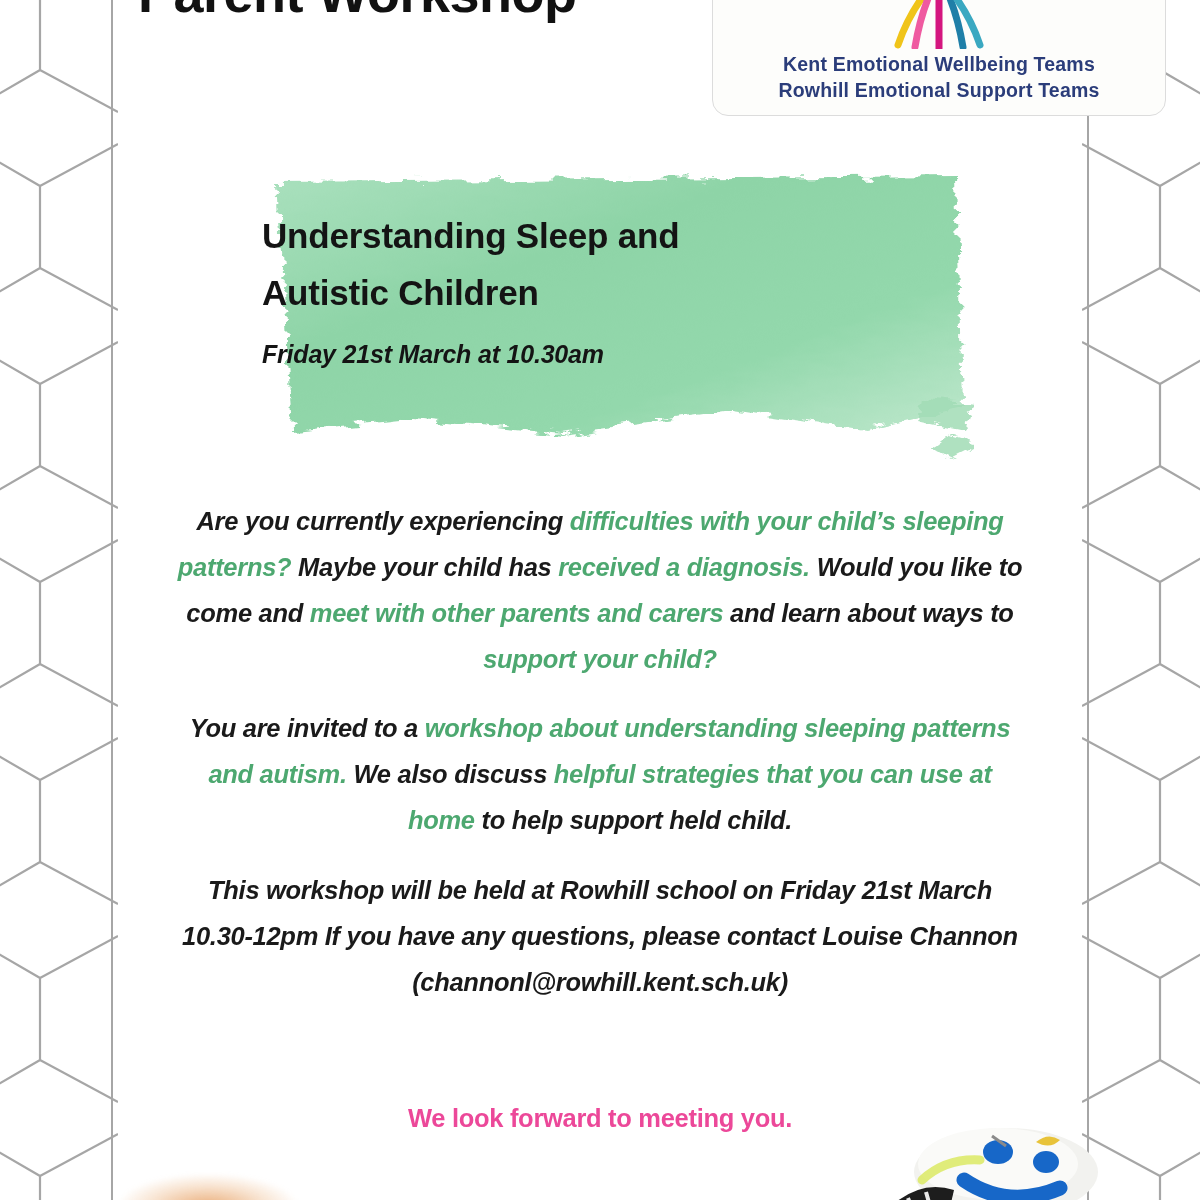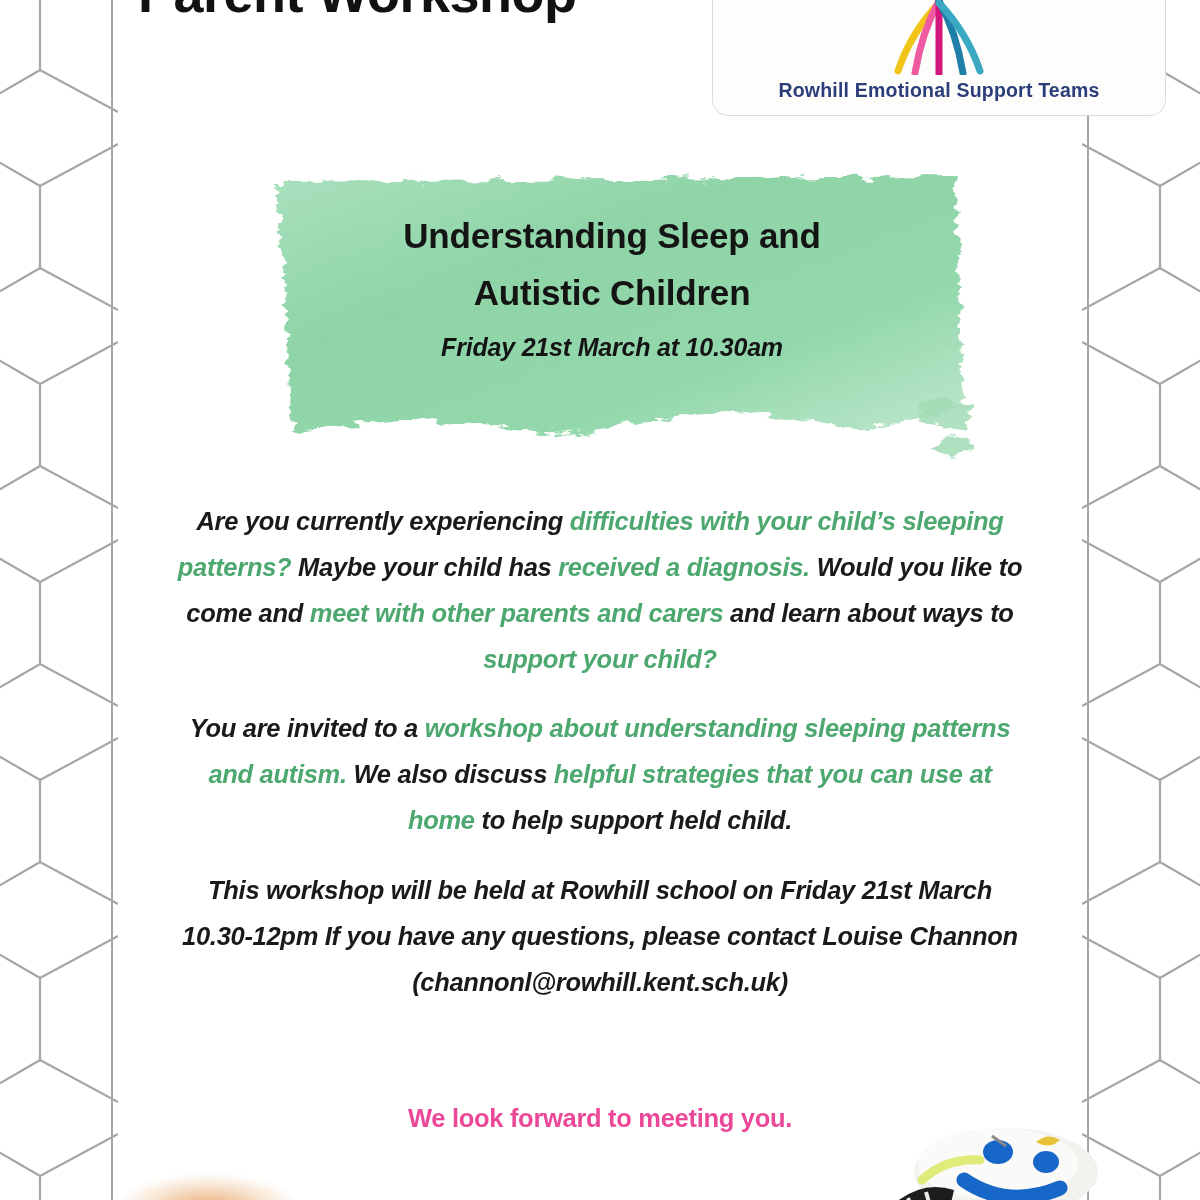--- a/index.html
+++ b/index.html
@@ -49,28 +49,28 @@
     letter-spacing:0.2px;line-height:1.34;white-space:nowrap;
   }
 
   
   .banner-wrap{
     position:absolute;left:262px;top:168px;width:712px;height:300px;z-index:2;
   }
   .banner-wrap svg{position:absolute;inset:0;}
   .banner-text{
     position:absolute;left:0;right:12px;top:40px;
-    text-align:center;z-index:3;
+    text-align:left;z-index:3;
   }
   .banner-h1{
     font-size:35px;font-weight:bold;color:#141414;line-height:1.62;
     letter-spacing:-0.2px;
   }
   .banner-sub{
-    margin-top:12px;
+    margin-top:19px;
     font-size:25px;font-weight:bold;font-style:italic;color:#141414;
     letter-spacing:-0.2px;
   }
 
   
   .body-copy{
     position:absolute;left:176px;width:848px;top:498px;
     text-align:center;z-index:3;font-style:italic;
   }
   .para{
@@ -167,20 +167,21 @@
       <svg viewBox="0 0 150 78" xmlns="http://www.w3.org/2000/svg">
         <g fill="none" stroke-width="7" stroke-linecap="round">
           <path d="M75 6 C60 22, 44 44, 34 74" stroke="#f0c419"></path>
           <path d="M75 4 C65 22, 56 46, 51 76" stroke="#ef5aa0"></path>
           <path d="M75 3 C75 26, 75 50, 75 77" stroke="#d4167f"></path>
           <path d="M75 4 C85 22, 94 46, 99 76" stroke="#1f7fa8"></path>
           <path d="M75 6 C90 22, 106 44, 116 74" stroke="#3aa8c1"></path>
         </g>
       </svg>
     </span>
+    <div class="logo-line">Kent Emotional Wellbeing Teams</div>
     <div class="logo-line">Rowhill Emotional Support Teams</div>
   </div>
 
   <div class="banner-wrap">
     <svg viewBox="0 0 712 300" preserveAspectRatio="none" xmlns="http://www.w3.org/2000/svg">
       <defs>
         <linearGradient id="gpaint" x1="0" y1="0" x2="1" y2="1">
           <stop offset="0%" stop-color="#a9e0bd"></stop>
           <stop offset="35%" stop-color="#8ed4a7"></stop>
           <stop offset="70%" stop-color="#93d8ac"></stop>

